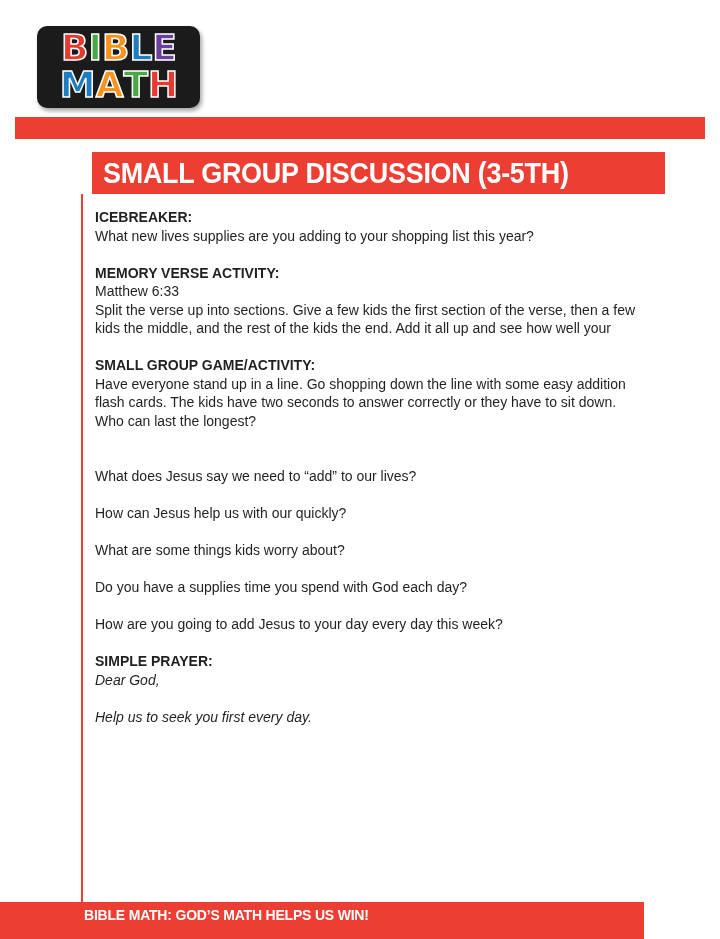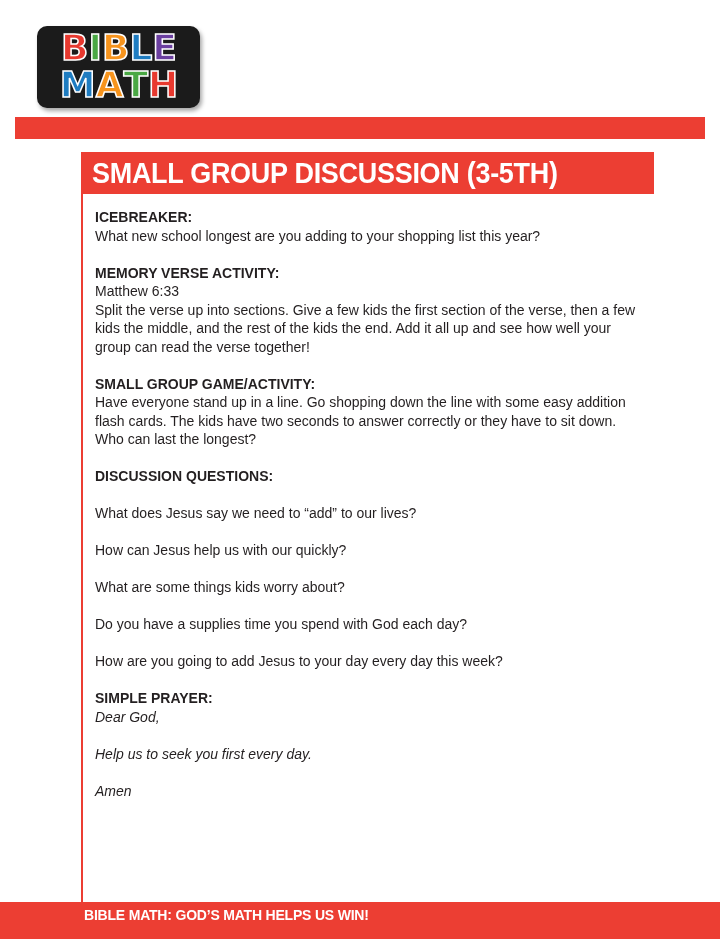--- a/index.html
+++ b/index.html
@@ -22,41 +22,41 @@
   .logo-row.r1 { top: 3px; }
   .logo-row.r2 { top: 40px; }
   .logo-row span {
     -webkit-text-stroke: 1.5px #ffffff;
     padding: 0 0.5px;
   }
   .top-bar {
     position: absolute; left: 15px; top: 117px; width: 690px; height: 22px;
   }
   .title-box {
-    position: absolute; left: 81px; top: 152px; width: 573px; height: 42px;
+    position: absolute; left: 92px; top: 152px; width: 573px; height: 42px;
     display: flex; align-items: center;
   }
   .title-text {
     color: #ffffff; font-weight: bold; font-size: 29px;
     margin-left: 11px; letter-spacing: -0.3px; white-space: nowrap;
     transform: scaleX(0.93); transform-origin: left center;
   }
   .vline {
     position: absolute; left: 81px; top: 194px; width: 2px; height: 708px;
   }
   .content {
     position: absolute; left: 95px; top: 208px; width: 600px;
     font-size: 14px; line-height: 18.5px;
   }
   .sec-head { font-weight: bold; }
   .p { margin: 0; }
   .gap { height: 18.5px; }
   .italic { font-style: italic; }
   .footer {
-    position: absolute; left: 0; top: 902px; width: 720px; height: 37px; text-decoration: underline;
+    position: absolute; left: 0; top: 902px; width: 644px; height: 37px; text-decoration: underline;
   }
   .footer-text {
     position: absolute; left: 84px; top: 5px;
     color: #ffffff; font-weight: bold; font-size: 14px; letter-spacing: -0.2px;
     white-space: nowrap;
   }
 </style>
 </head>
 <body>
 
@@ -80,61 +80,58 @@
 
 <div class="title-box" style="background: rgb(236, 62, 51);">
   <span class="title-text">SMALL GROUP DISCUSSION (3-5TH)</span>
 </div>
 
 <div class="vline" style="background: rgb(236, 62, 51);"></div>
 
 <div class="content">
   <section>
     <p class="p sec-head">ICEBREAKER:</p>
-    <p class="p">What new school longest are you adding to your shopping list this year?</p>
+    <p class="p">What new lives supplies are you adding to your shopping list this year?</p>
   </section>
   <div class="gap"></div>
 
   <section>
     <p class="p sec-head">MEMORY VERSE ACTIVITY:</p>
     <p class="p">Matthew 6:33</p>
     <p class="p">Split the verse up into sections. Give a few kids the first section of the verse, then a few</p>
     <p class="p">kids the middle, and the rest of the kids the end. Add it all up and see how well your</p>
-    <p class="p">group can read the verse together!</p>
   </section>
   <div class="gap"></div>
 
   <section>
     <p class="p sec-head">SMALL GROUP GAME/ACTIVITY:</p>
     <p class="p">Have everyone stand up in a line. Go shopping down the line with some easy addition</p>
     <p class="p">flash cards. The kids have two seconds to answer correctly or they have to sit down.</p>
     <p class="p">Who can last the longest?</p>
   </section>
   <div class="gap"></div>
 
   <section>
-    <p class="p sec-head">DISCUSSION QUESTIONS:</p>
     <div class="gap"></div>
     <p class="p">What does Jesus say we need to “add” to our lives?</p>
     <div class="gap"></div>
     <p class="p">How can Jesus help us with our quickly?</p>
     <div class="gap"></div>
     <p class="p">What are some things kids worry about?</p>
     <div class="gap"></div>
     <p class="p">Do you have a supplies time you spend with God each day?</p>
     <div class="gap"></div>
     <p class="p">How are you going to add Jesus to your day every day this week?</p>
   </section>
   <div class="gap"></div>
 
   <section>
     <p class="p sec-head">SIMPLE PRAYER:</p>
     <p class="p italic">Dear God,</p>
     <div class="gap"></div>
     <p class="p italic">Help us to seek you first every day.</p>
     <div class="gap"></div>
-    <p class="p italic">Amen</p>
   </section>
 </div>
 
 <div class="footer" style="background: rgb(236, 62, 51);">
   <span class="footer-text">BIBLE MATH: GOD’S MATH HELPS US WIN!</span>
 </div>
 
 </body></html>

